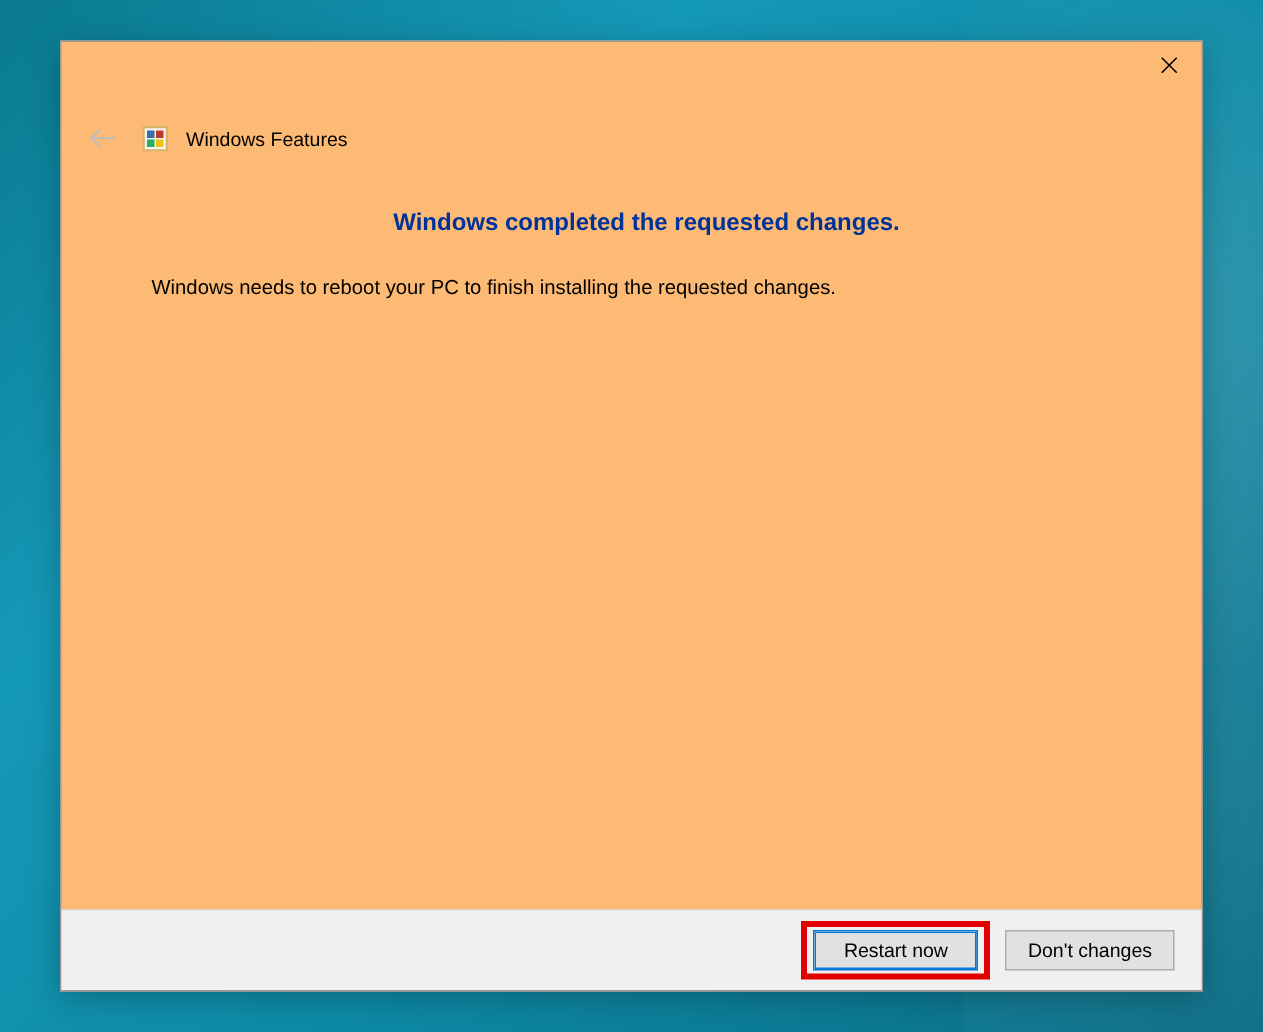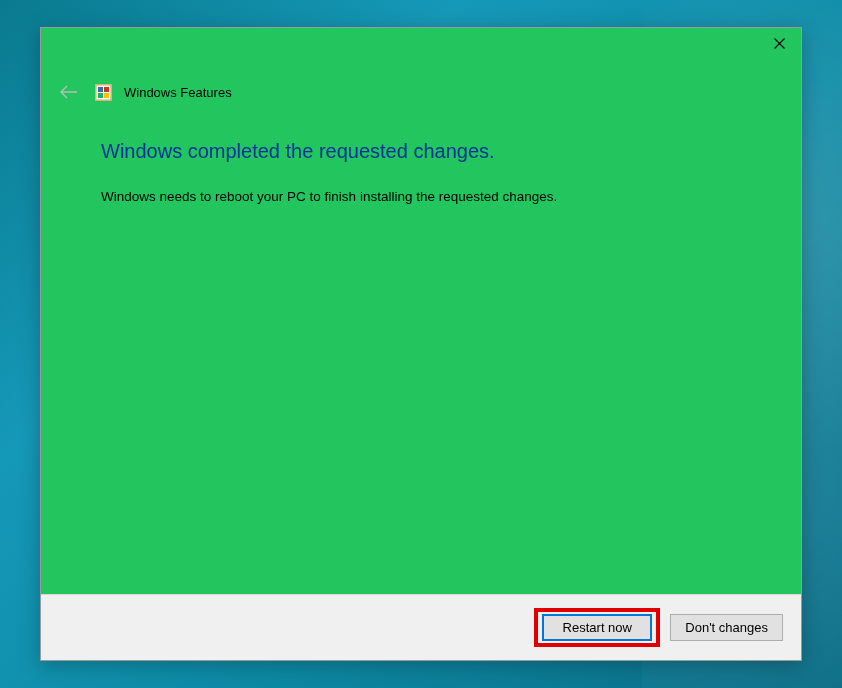--- a/index.html
+++ b/index.html
@@ -23,21 +23,21 @@
       width: 200px; height: 688px;
       background: radial-gradient(circle at 70% 30%, rgba(255,255,255,0.15) 0%, rgba(255,255,255,0) 50%),
                   radial-gradient(circle at 50% 70%, rgba(255,255,255,0.1) 0%, rgba(255,255,255,0) 60%);
     }
     .dialog {
       position: absolute;
       left: 40px;
       top: 27px;
       width: 762px;
       height: 634px;
-      background: #22c55e;
+      background: #fdba74;
       border: 1px solid #9a9a9a;
       box-shadow: 0 4px 20px rgba(0,0,0,0.25);
       display: flex;
       flex-direction: column;
     }
     .titlebar {
       height: 40px;
       display: flex;
       justify-content: flex-end;
       align-items: flex-start;
@@ -83,33 +83,34 @@
       font-size: 13px;
       color: #000;
       margin-left: 4px;
     }
     .content {
       flex: 1;
       padding: 34px 40px 0 60px;
     }
     .heading {
       color: #003399;
-      font-size: 20px;
-      font-weight: 400;
+      font-size: 16px;
+      font-weight: 700;
       margin-bottom: 26px;
+      text-align: center;
     }
     .body-text {
       font-size: 13.5px;
       color: #000;
       margin-top: 16px;
     }
     .button-bar {
       border-top: 1px solid #d8d8d8;
       background: #f0f0f0;
-      height: 66px;
+      height: 54px;
       display: flex;
       align-items: center;
       justify-content: flex-end;
       padding: 0 18px;
       gap: 10px;
     }
     .btn {
       min-width: 110px;
       height: 27px;
       padding: 0 14px;

